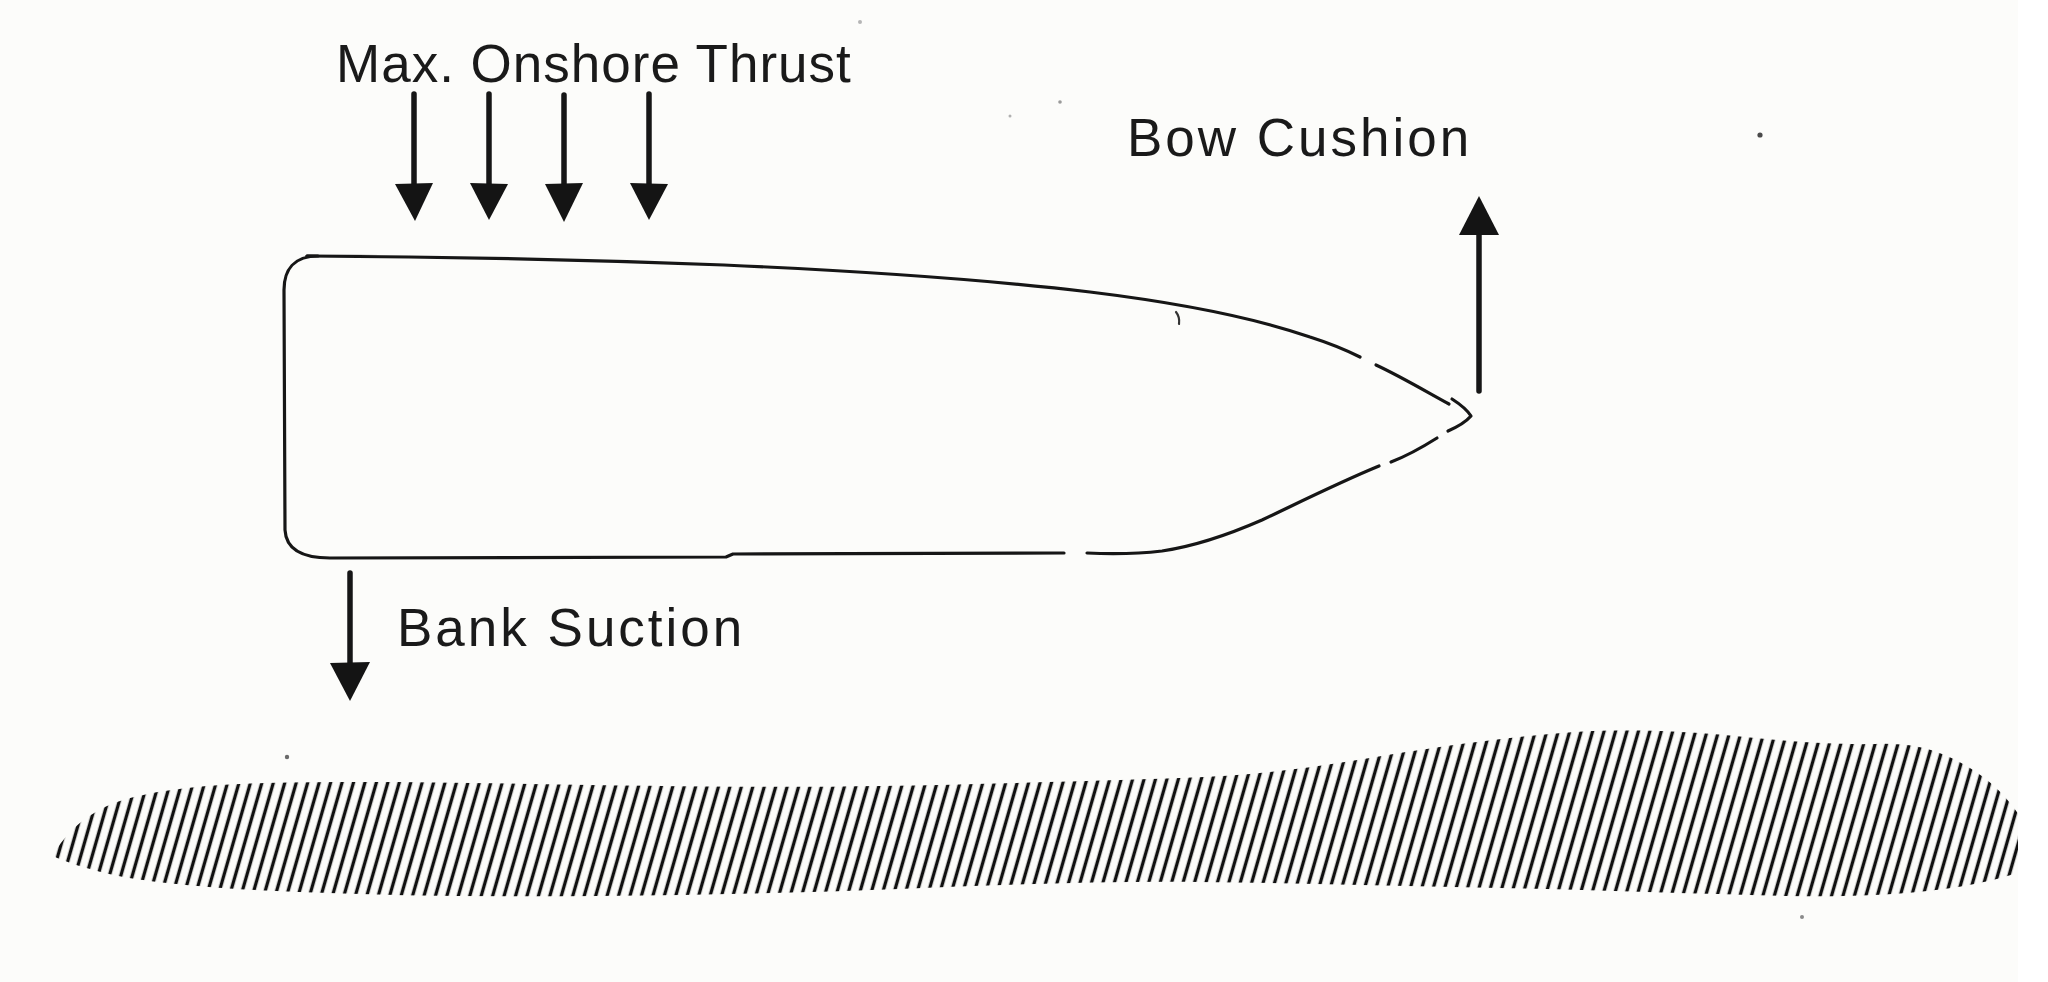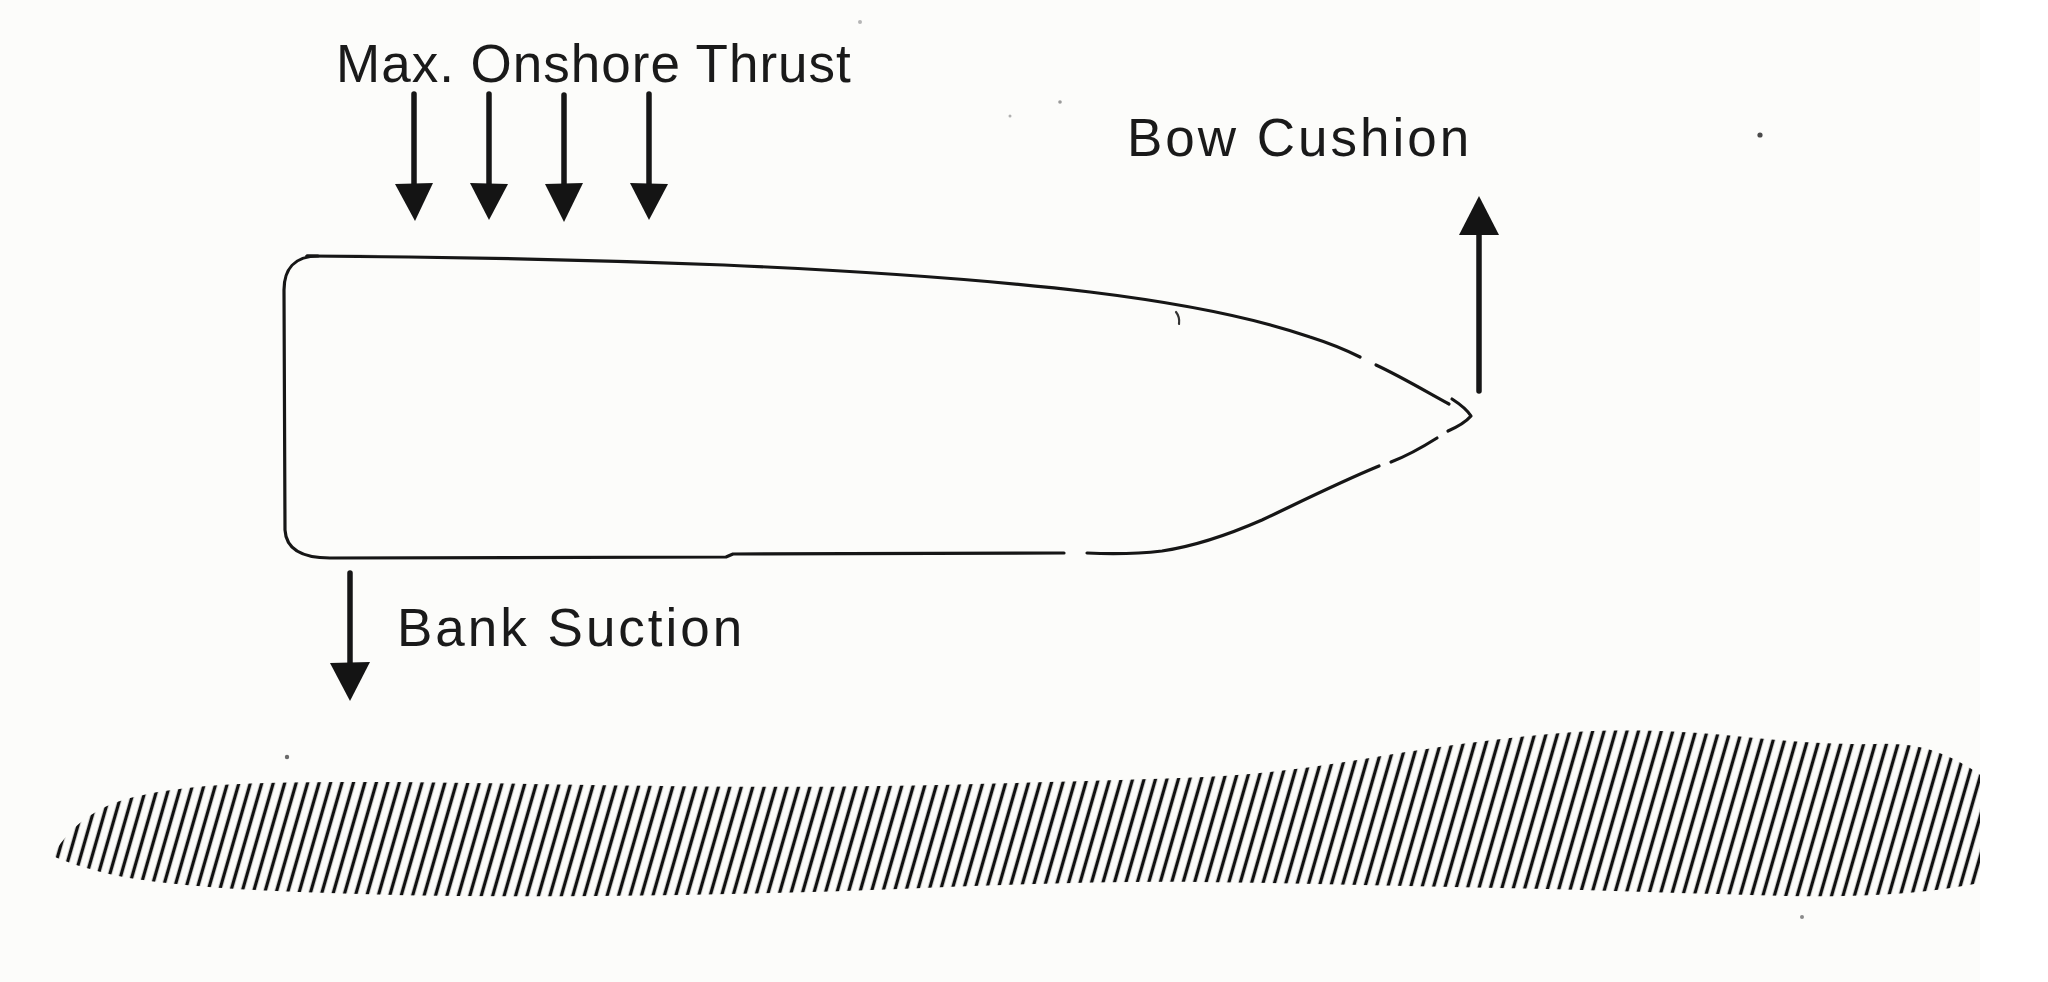--- a/index.html
+++ b/index.html
@@ -3,20 +3,21 @@
 <meta charset="utf-8">
 <style>
   html, body { margin: 0; padding: 0; }
   .page {
     position: relative;
     width: 1980px;
     height: 982px;
     background: #fcfcfa;
     overflow: hidden;
     font-family: "Liberation Sans", sans-serif;
+    padding-left: 38px;
   }
   .page svg { position: absolute; inset: 0; display: block; }
   .lbl {
     font-family: "Liberation Sans", sans-serif;
     font-size: 53px;
     fill: #1a1a1a;
   }
   .ls1 { letter-spacing: 1px; }
   .ls3 { letter-spacing: 3px; }
   .ink-line {

